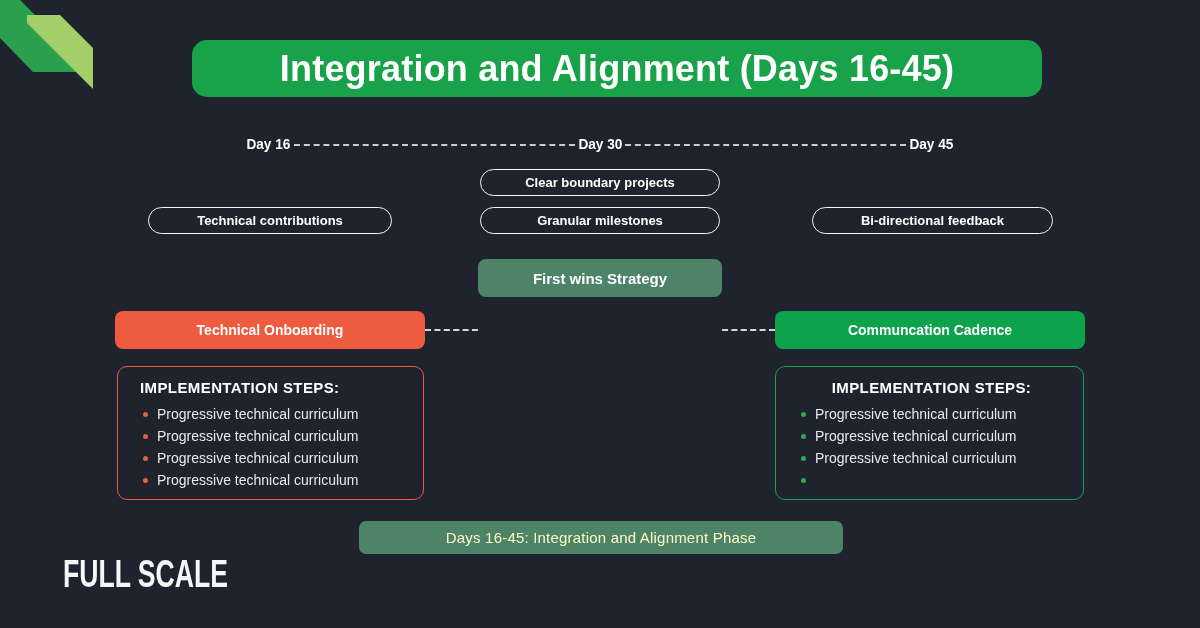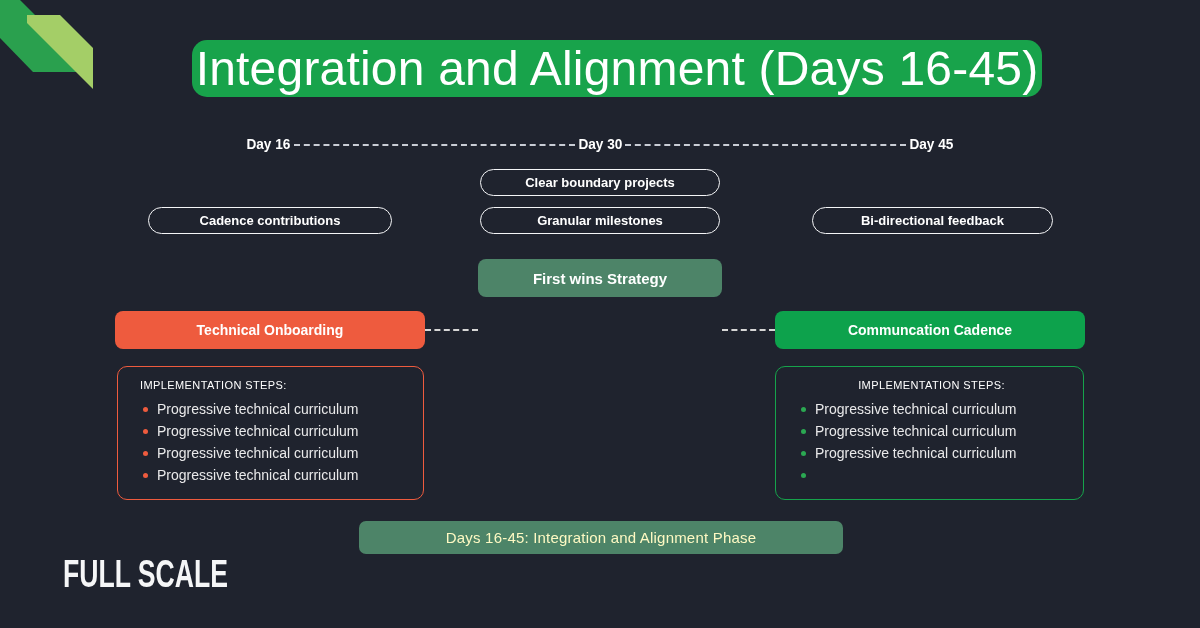--- a/index.html
+++ b/index.html
@@ -16,21 +16,21 @@
   
   .ribbon { position: absolute; top: 0; left: 0; }
 
   
   .title-banner {
     position: absolute; left: 192px; top: 40px; width: 850px; height: 57px;
     background: #18a34b; border-radius: 15px;
     display: flex; align-items: center; justify-content: center;
   }
   .title-banner .title-text {
-    color: #ffffff; font-size: 48px; font-weight: normal; letter-spacing: 0.2px;
+    color: #ffffff; font-size: 36px; font-weight: bold; letter-spacing: 0.2px;
     white-space: nowrap;
   }
 
   
   .timeline {
     position: absolute; left: 245px; top: 135px; width: 710px; height: 18px;
     display: flex; align-items: center; gap: 2px;
   }
   .timeline .tl-label {
     color: #ffffff; font-size: 14.5px; font-weight: bold; white-space: nowrap;
@@ -79,21 +79,21 @@
 
   
   .impl-card {
     position: absolute; top: 366px; height: 134px;
     border-radius: 10px; background: transparent;
     padding: 12px 18px 10px 22px;
   }
   .impl-left  { left: 117px; width: 307px; border: 1.5px solid #ee5b3e; }
   .impl-right { left: 775px; width: 309px; border: 1.5px solid #16a34b; }
   .impl-heading {
-    color: #ffffff; font-size: 11px; font-weight: normal; letter-spacing: 0.4px;
+    color: #ffffff; font-size: 15px; font-weight: bold; letter-spacing: 0.4px;
     margin-bottom: 7px; white-space: nowrap;
   }
   .impl-right .impl-heading { text-align: center; }
   .impl-card ul { list-style: none; }
   .impl-card li {
     display: flex; align-items: center; height: 22px;
     color: #e9e9ea; font-size: 14px; white-space: nowrap;
   }
   .impl-card li .dot {
     width: 5px; height: 5px; border-radius: 50%;
@@ -134,21 +134,21 @@
 
   <div class="timeline">
     <span class="tl-label">Day 16</span>
     <div class="tl-dash"></div>
     <span class="tl-label">Day 30</span>
     <div class="tl-dash"></div>
     <span class="tl-label">Day 45</span>
   </div>
 
   <div class="pill pill-clear">Clear boundary projects</div>
-  <div class="pill pill-showcase">Cadence contributions</div>
+  <div class="pill pill-showcase">Technical contributions</div>
   <div class="pill pill-granular">Granular milestones</div>
   <div class="pill pill-bidir">Bi-directional feedback</div>
 
   <div class="strategy-box">First wins Strategy</div>
 
   <div class="track track-onboarding">Technical Onboarding</div>
   <div class="track-connector conn-left"></div>
   <div class="track-connector conn-right"></div>
   <div class="track track-cadence">Communcation Cadence</div>
 

